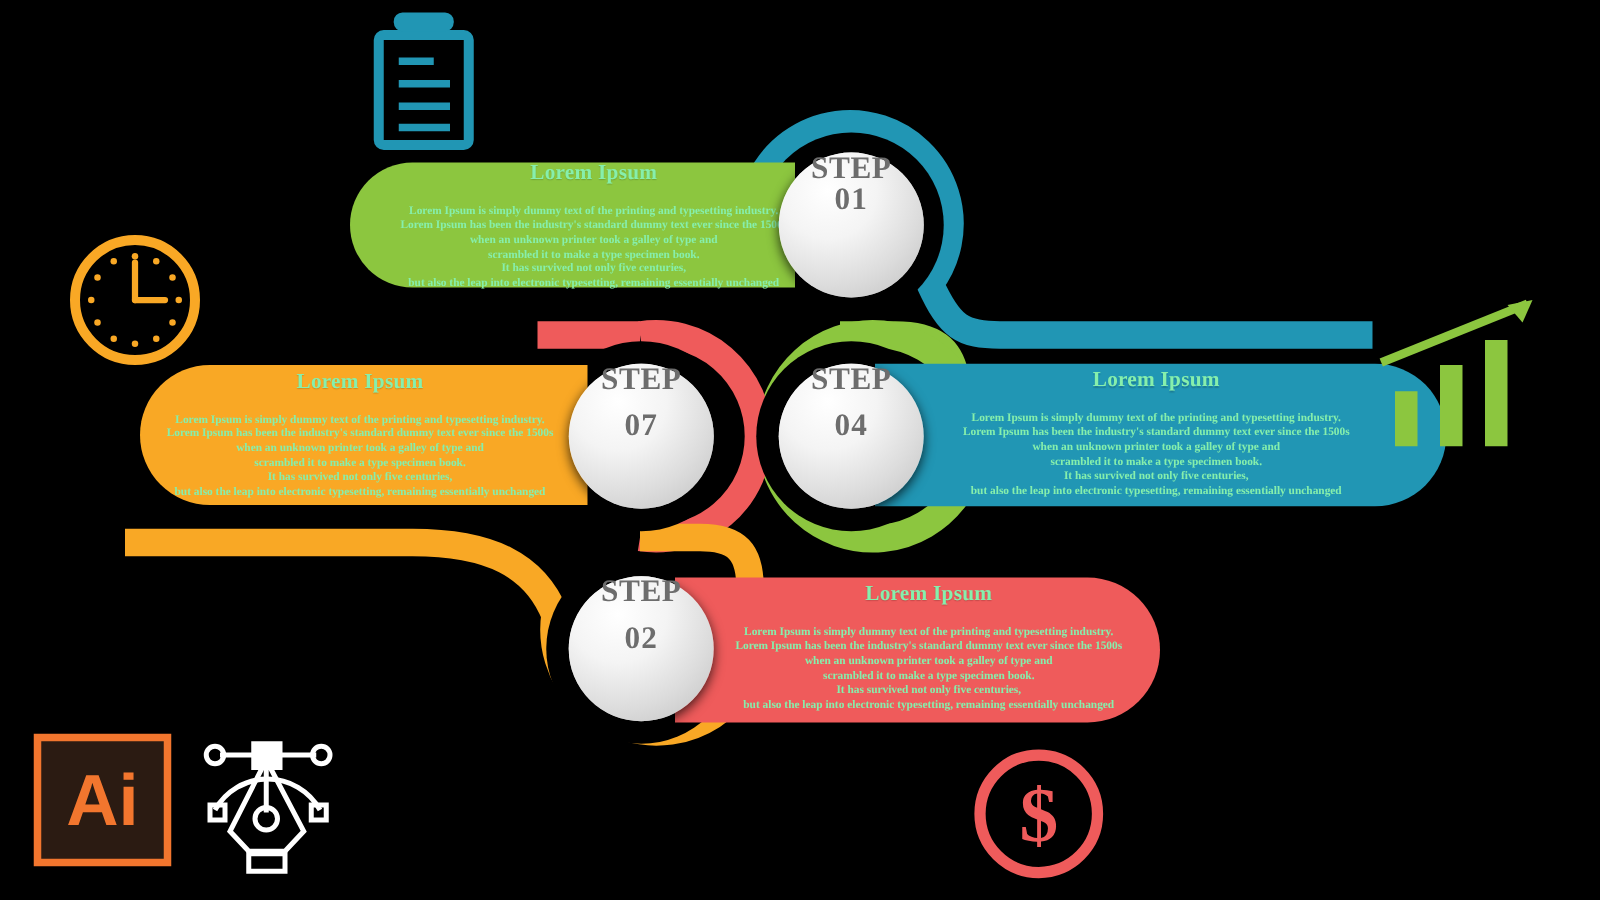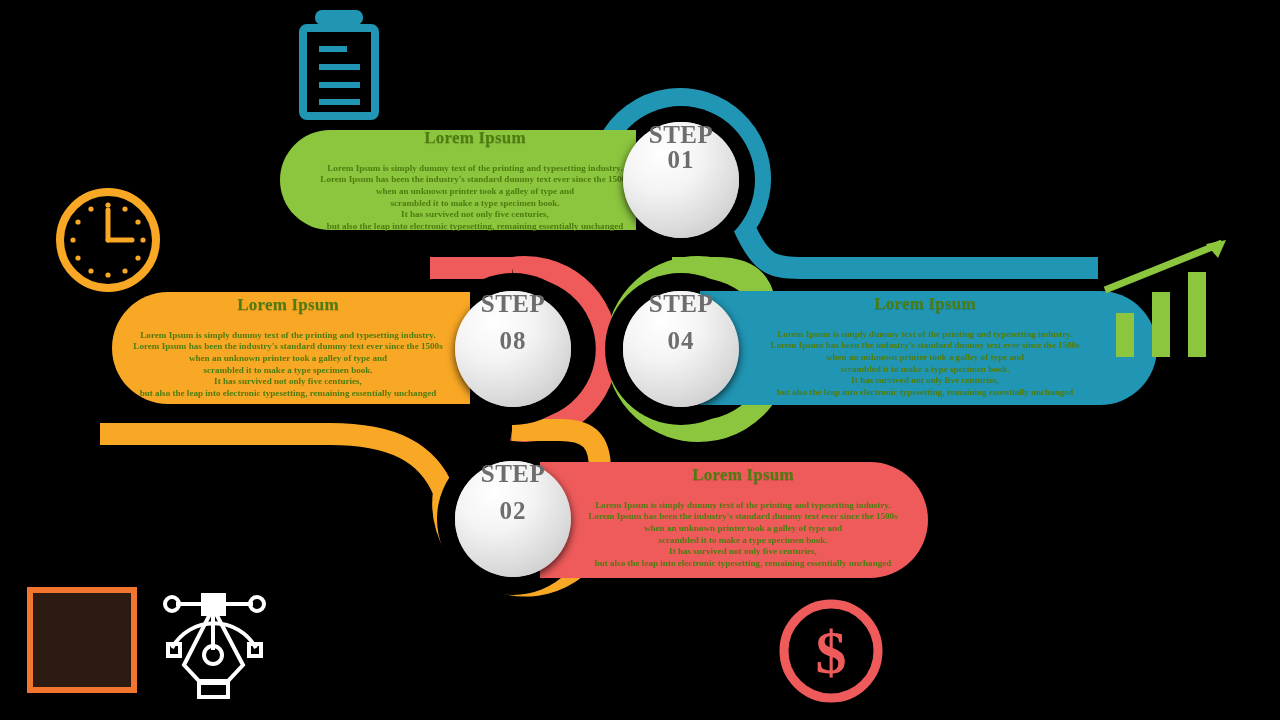--- a/index.html
+++ b/index.html
@@ -1,20 +1,20 @@
 <!DOCTYPE html>
 <html><head>
 <meta charset="utf-8">
 <style>
   html,body{margin:0;padding:0;background:#000;}
   body{width:1280px;height:720px;overflow:hidden;font-family:"Liberation Serif",serif;}
   #stage{position:relative;width:1280px;height:720px;background:#000000;}
   svg.layer{position:absolute;left:0;top:0;width:1280px;height:720px;}
   .panel{position:absolute;box-sizing:border-box;display:flex;flex-direction:column;
-         align-items:center;justify-content:center;color:#4d7c0f;text-align:center;gap:11px;}
+         align-items:center;justify-content:center;color:#86efac;text-align:center;gap:11px;}
   .panel .ttl{font-size:17px;font-weight:bold;letter-spacing:.2px;margin-bottom:4px;
               text-shadow:0 1px 1px rgba(0,0,0,.18);}
   .panel .body{font-size:9.1px;font-weight:bold;line-height:11.6px;}
   .panel .body div{white-space:nowrap;}
   .stepcap{position:absolute;display:flex;flex-direction:column;align-items:center;
            justify-content:flex-start;border-radius:50%;color:#6d6d6d;
            background:radial-gradient(circle at 34% 26%,#ffffff 0%,#f4f4f4 34%,#dcdcdc 66%,#bfbfbf 100%);
            box-shadow:0 3px 9px rgba(0,0,0,.75);}
   .stepcap .sw{font-weight:bold;letter-spacing:.5px;line-height:1;}
   .stepcap .sn{font-weight:bold;letter-spacing:1px;line-height:1;}
@@ -141,21 +141,21 @@
   <div class="stepcap" style="left:623px;top:122px;width:116px;height:116px;">
     <span class="sw" style="font-size:25px">STEP</span>
     <span class="sn" style="font-size:25px;">01</span>
   </div>
   <div class="stepcap" style="left:623px;top:291px;width:116px;height:116px;">
     <span class="sw" style="font-size:25px">STEP</span>
     <span class="sn" style="font-size:25px;margin-top:12px">04</span>
   </div>
   <div class="stepcap" style="left:455px;top:291px;width:116px;height:116px;">
     <span class="sw" style="font-size:25px">STEP</span>
-    <span class="sn" style="font-size:25px;margin-top:12px">08</span>
+    <span class="sn" style="font-size:25px;margin-top:12px">07</span>
   </div>
   <div class="stepcap" style="left:455px;top:461px;width:116px;height:116px;">
     <span class="sw" style="font-size:25px">STEP</span>
     <span class="sn" style="font-size:25px;margin-top:12px">02</span>
   </div>
 
   <svg class="layer" viewBox="0 0 1280 720">
 
     <g>
       <rect x="303" y="28" width="72" height="88" rx="4" fill="none" stroke="#2196B4" stroke-width="8"></rect>
@@ -209,14 +209,17 @@
       <line x1="213" y1="612" x2="213" y2="650"></line>
       <rect x="199" y="683" width="29" height="14"></rect>
     </g>
 
     <g>
       <circle cx="831" cy="651" r="47" fill="none" stroke="#EF5B5B" stroke-width="9"></circle>
       <text x="831" y="673" text-anchor="middle" font-family="Liberation Serif, serif" font-size="62" font-weight="bold" fill="#EF5B5B">$</text>
     </g>
   </svg>
 
+  <div style="position:absolute;left:30px;top:590px;width:104px;height:100px;
+              display:flex;align-items:center;justify-content:center;color:#F2762E;
+              font-size:58px;font-weight:bold;font-family:'Liberation Sans',sans-serif;">Ai</div>
 
 </div>
 
 </body></html>

